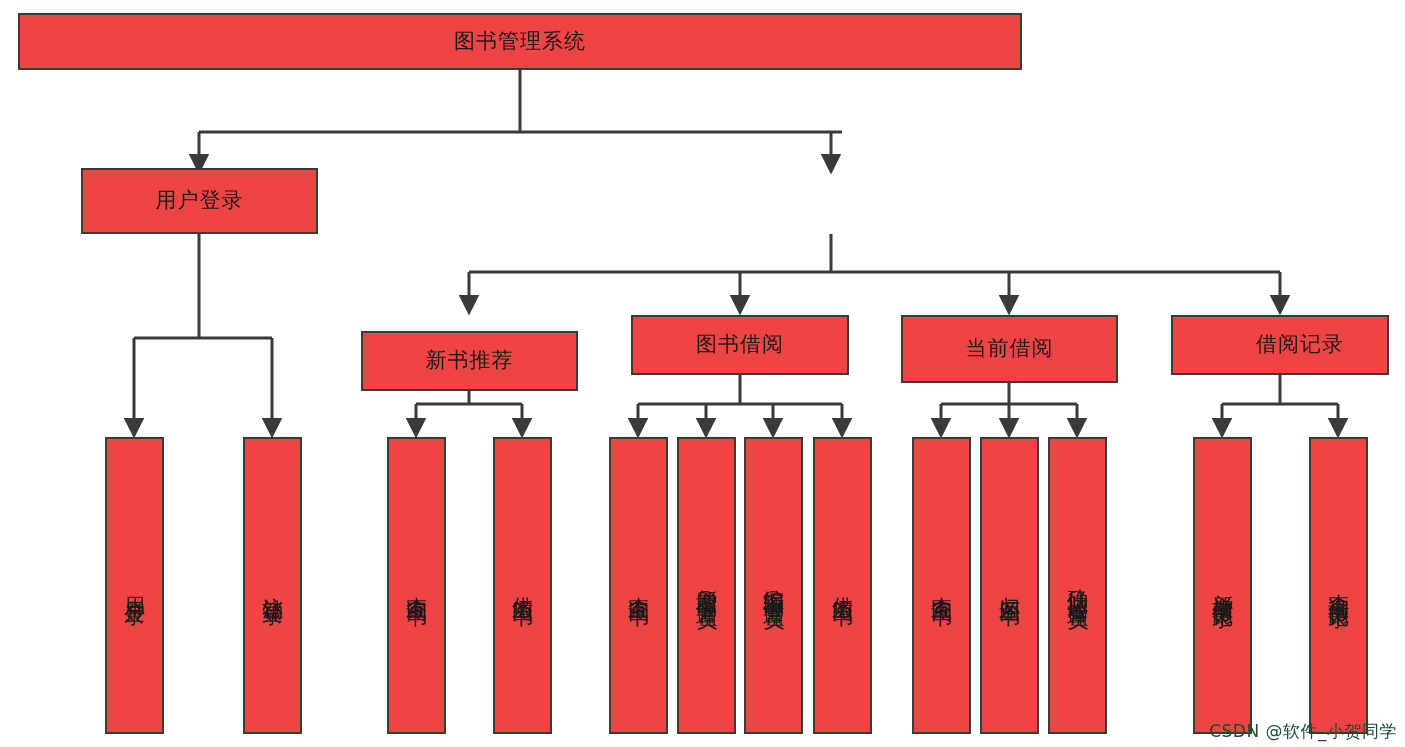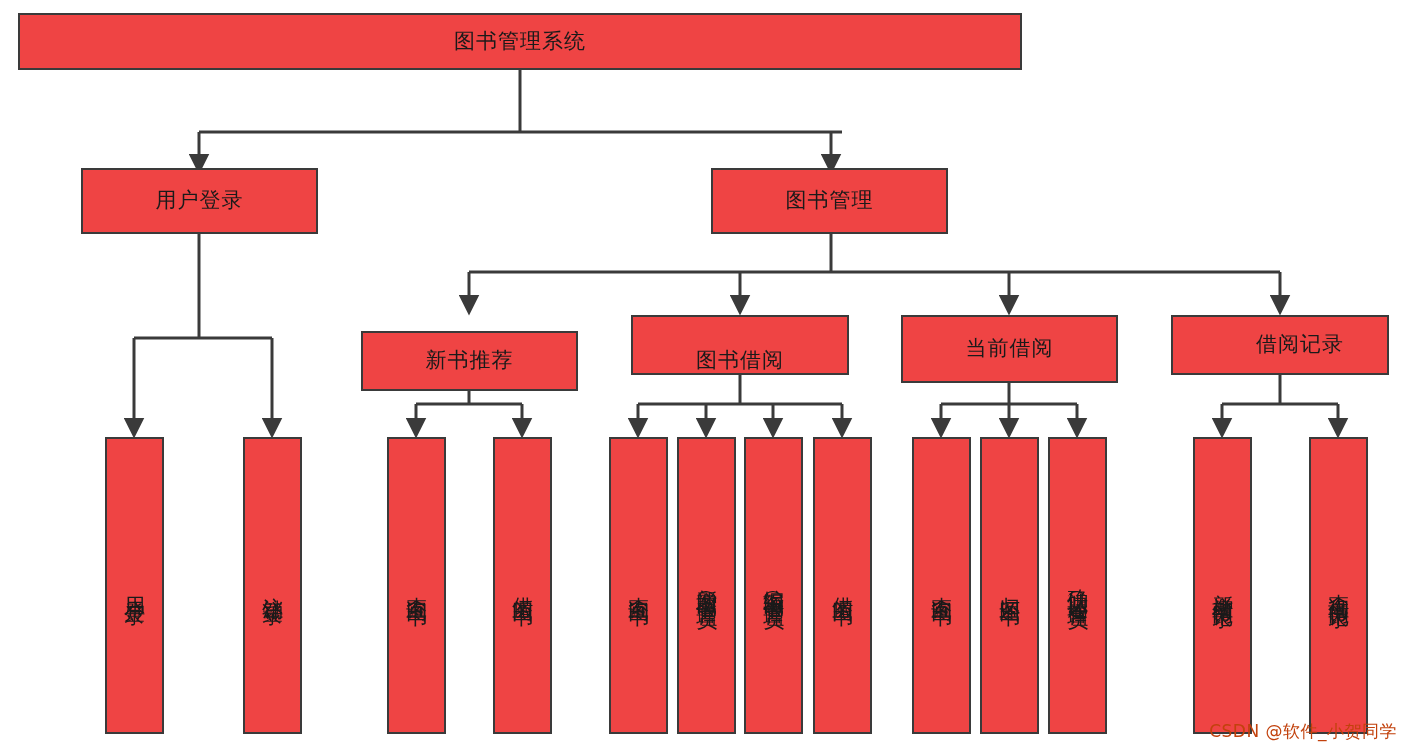--- a/index.html
+++ b/index.html
@@ -54,21 +54,21 @@
     writing-mode: vertical-rl;
     text-orientation: upright;
     display: block;
     white-space: nowrap;
   }
   .watermark {
     position: absolute;
     right: 8px;
     bottom: 4px;
     font-size: 17px;
-    color: #c2410c;
+    color: #14532d;
     letter-spacing: 0.5px;
     white-space: nowrap;
     margin-top: 8px;
   }
 </style>
 </head>
 <body>
 
 <div id="canvas">
 
@@ -122,28 +122,25 @@
     </g>
   </svg>
 
   <div class="node horiz" style="left:18px; top:13px; width:1004px; height:57px;">
     <span>图书管理系统</span>
   </div>
 
   <div class="node horiz" style="left:81px; top:168px; width:237px; height:66px;">
     <span>用户登录</span>
   </div>
-  <div class="node horiz" style="left:711px; top:168px; width:237px; height:66px;">
-    <span>图书管理</span>
-  </div>
 
   <div class="node horiz" style="left:361px; top:331px; width:217px; height:60px;">
     <span>新书推荐</span>
   </div>
-  <div class="node horiz" style="left:631px; top:315px; width:218px; height:60px;align-items:flex-end;">
+  <div class="node horiz" style="left:631px; top:315px; width:218px; height:60px;">
     <span>图书借阅</span>
   </div>
   <div class="node horiz" style="left:901px; top:315px; width:217px; height:68px;">
     <span>当前借阅</span>
   </div>
   <div class="node horiz" style="left:1171px; top:315px; width:218px; height:60px;padding-left:40px;">
     <span>借阅记录</span>
   </div>
 
   <div class="node vert" style="left:105px; top:437px; width:59px; height:297px;">

